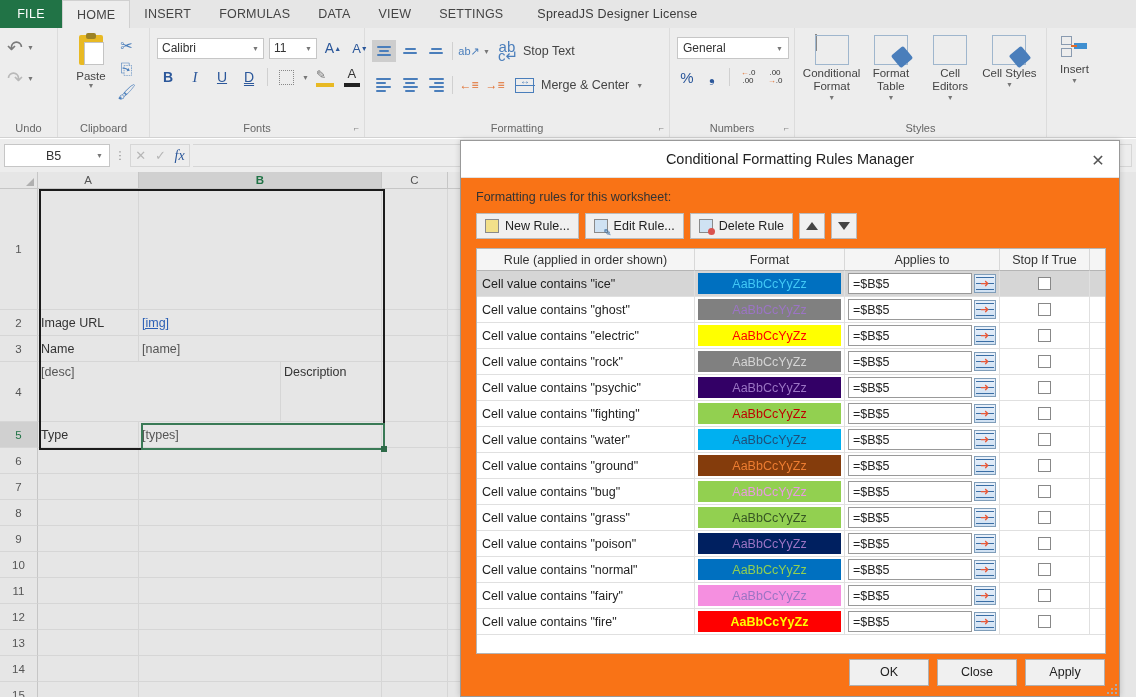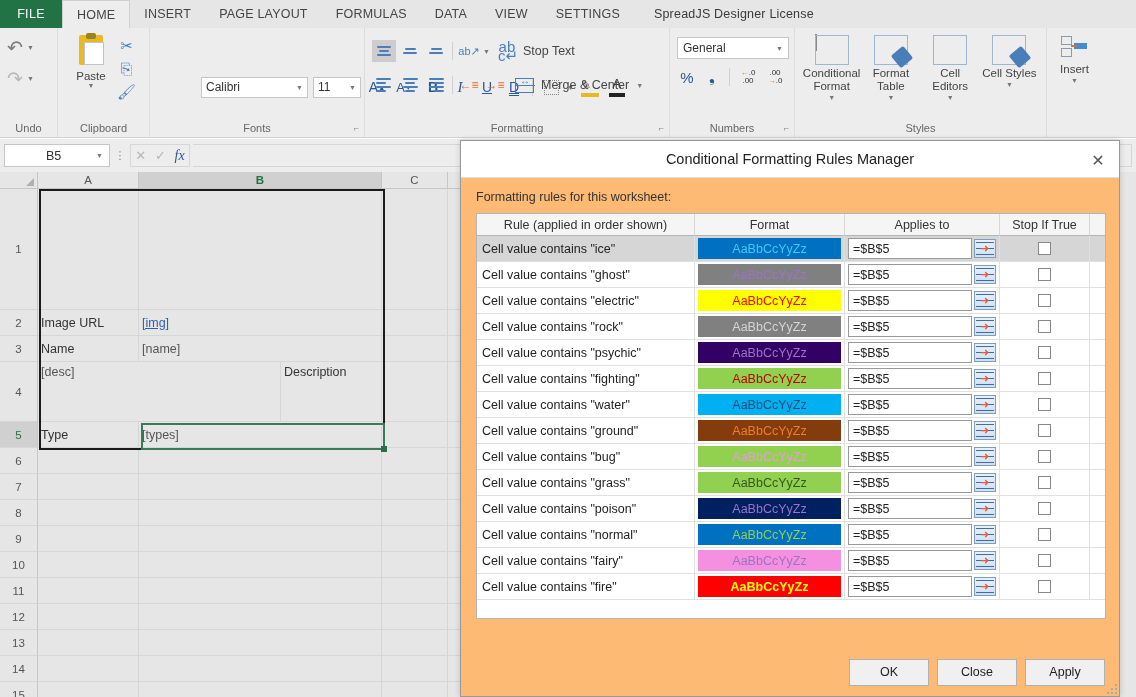--- a/index.html
+++ b/index.html
@@ -70,21 +70,21 @@
      background: #9b8225; border-radius: 2px; }
   .pst-paper { position: absolute; left: 9px; top: 7px; width: 20px; height: 23px;
      background: #fff; border: 1px solid #c4c4c4; }
   .paste-lbl { font-size: 11.5px; color: #444; margin-top: 1px; }
   .clip-small { display: flex; flex-direction: column; gap: 3px; padding-top: 4px;
      align-items: center; }
   .cs-ico { font-size: 15px; color: #4a7ebb; height: 20px; line-height: 20px; }
 
   
   .g-fonts { width: 215px; }
-  .fcol { display: flex; flex-direction: row; gap: 7px; padding-top: 5px; margin-left: 44px; }
+  .fcol { display: flex; flex-direction: column; gap: 7px; padding-top: 5px; }
   .frow { display: flex; align-items: center; gap: 5px; }
   .fsel { background: #fff; border: 1px solid #c6c6c6; height: 21px;
      display: flex; align-items: center; padding: 0 4px; font-size: 12px; color: #333; }
   .fsel .v { flex: 1; }
   .fsel .c { font-size: 7px; color: #777; }
   .fname { width: 107px; }
   .fsize { width: 48px; }
   .fbtn { width: 22px; height: 22px; display: flex; align-items: center;
      justify-content: center; font-size: 13px; color: #2b579a; }
   .fbtn.big { font-size: 14px; }
@@ -186,21 +186,21 @@
   .cl.bold { font-weight:normal; }
   .cl.link { color:#2b5fb5; text-decoration:underline; }
   .cl.gray { color:#555; }
   .selbox { position:absolute; border:2px solid #1b1b1b; pointer-events:none; }
   .activebox { position:absolute; border:2px solid #3a7a56; pointer-events:none; }
   .activebox:after { content:''; position:absolute; right:-4px; bottom:-4px;
      width:6px; height:6px; background:#2d6a48; }
 
   
   .dlg { position:absolute; left:460px; top:140px; width:660px; height:557px;
-     background:#fdba74; border:1px solid #999; box-shadow:0 0 6px rgba(0,0,0,.18); }
+     background:#f97316; border:1px solid #999; box-shadow:0 0 6px rgba(0,0,0,.18); }
   .dlg-title { height:37px; background:#fff; border-bottom:1px solid #e2e2e2;
      display:flex; align-items:center; justify-content:center; position:relative; }
   .dlg-title .t { font-size:14.5px; color:#222; }
   .dlg-close { position:absolute; right:10px; top:8px; width:22px; height:22px;
      display:flex; align-items:center; justify-content:center;
      font-size:16px; color:#555; }
   .dlg-body { padding:12px 15px 0 15px; }
   .dlg-sub { font-size:12.5px; color:#333; margin-bottom:9px; }
   .dlg-tools { display:flex; gap:6px; margin-bottom:9px; }
   .tbtn { height:26px; background:#f0f0f0; border:1px solid #bbb;
@@ -257,23 +257,20 @@
     <div class="tab-file">
         <span>FILE</span>
       </div>
     <div class="tab active">
         <span>HOME</span>
       </div>
     <div class="tab">
         <span>INSERT</span>
       </div>
     <div class="tab">
-        <span>PAGE LAYOUT</span>
-      </div>
-    <div class="tab">
         <span>FORMULAS</span>
       </div>
     <div class="tab">
         <span>DATA</span>
       </div>
     <div class="tab">
         <span>VIEW</span>
       </div>
     <div class="tab">
         <span>SETTINGS</span>
@@ -669,20 +666,40 @@
     </div>
   </div>
 
   <div class="dlg">
     <div class="dlg-title">
       <span class="t">Conditional Formatting Rules Manager</span>
       <span class="dlg-close">✕</span>
     </div>
     <div class="dlg-body">
       <div class="dlg-sub">Formatting rules for this worksheet:</div>
+      <div class="dlg-tools">
+        <div class="tbtn">
+          <span class="tb-ico y"></span>
+          <span>New Rule...</span>
+        </div>
+        <div class="tbtn">
+          <span class="tb-ico p e"></span>
+          <span>Edit Rule...</span>
+        </div>
+        <div class="tbtn">
+          <span class="tb-ico p d"></span>
+          <span>Delete Rule</span>
+        </div>
+        <div class="tbtn sq">
+            <span class="tri-up"></span>
+          </div>
+        <div class="tbtn sq">
+            <span class="tri-dn"></span>
+          </div>
+      </div>
 
       <div class="tbl">
         <div class="thead">
           <div class="th" style="width:218px">Rule (applied in order shown)</div>
           <div class="th" style="width:150px">Format</div>
           <div class="th" style="width:155px">Applies to</div>
           <div class="th" style="width:90px">Stop If True</div>
           <div class="th" style="width:15px;border-right:none"></div>
         </div>
         <div class="tbody" id="rules-body">

